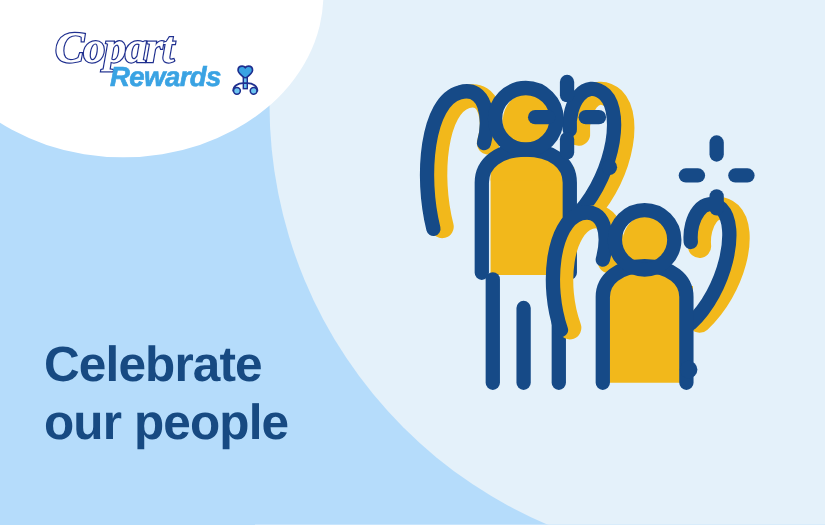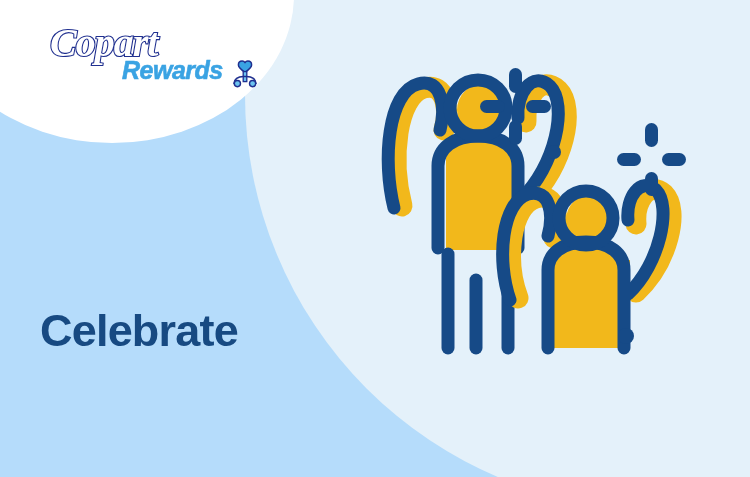--- a/index.html
+++ b/index.html
@@ -39,23 +39,23 @@
     line-height:0.95;
     color:#ffffff;
     -webkit-text-stroke:2.2px #1f2f8f;
     paint-order:stroke fill;
     text-shadow:0 0 0 #1f2f8f;
     margin-left:12px;
     font-family:Liberation Serif, serif;
   }
   .logo-row2 {
     display:flex;
-    align-items:center;
+    align-items:flex-start;
     margin-top:-4px;
-    margin-left:84px;
+    margin-left:62px;
   }
   .logo-sub {
     font-size:25px;
     font-weight:bold;
     font-style:italic;
     letter-spacing:-0.5px;
     line-height:1;
     color:#3aa3e3;
     -webkit-text-stroke:0.6px #3aa3e3;
   }
@@ -110,20 +110,21 @@
         <path d="M6 24.5 C6 20.4 10 17.5 15.2 17.5 L18.8 17.5 C24 17.5 28 20.4 28 24.5" fill="none" stroke="#1f2f8f" stroke-width="1.6" stroke-linecap="round"></path>
 
         <circle cx="9.4" cy="24.6" r="3.1" fill="#6cc4f0" stroke="#1f2f8f" stroke-width="1.4"></circle>
         <circle cx="24.6" cy="24.6" r="3.1" fill="#6cc4f0" stroke="#1f2f8f" stroke-width="1.4"></circle>
       </svg>
     </div>
   </div>
 
   <h1 class="headline">
     <span class="line">Celebrate</span>
+    <span class="line">our people</span>
   </h1>
 
   <svg class="illustration art-svg" viewBox="0 0 340 330" width="340" height="330" xmlns="http://www.w3.org/2000/svg">
 
     <g fill="none" stroke="#f2b81b" stroke-width="21" stroke-linecap="round" stroke-linejoin="round">
 
       <path d="M34 158 C22 112 28 48 56 40 C78 34 82 62 76 82"></path>
 
       <path d="M160 152 C196 118 208 60 190 42 C172 26 156 50 158 74"></path>
     </g>

